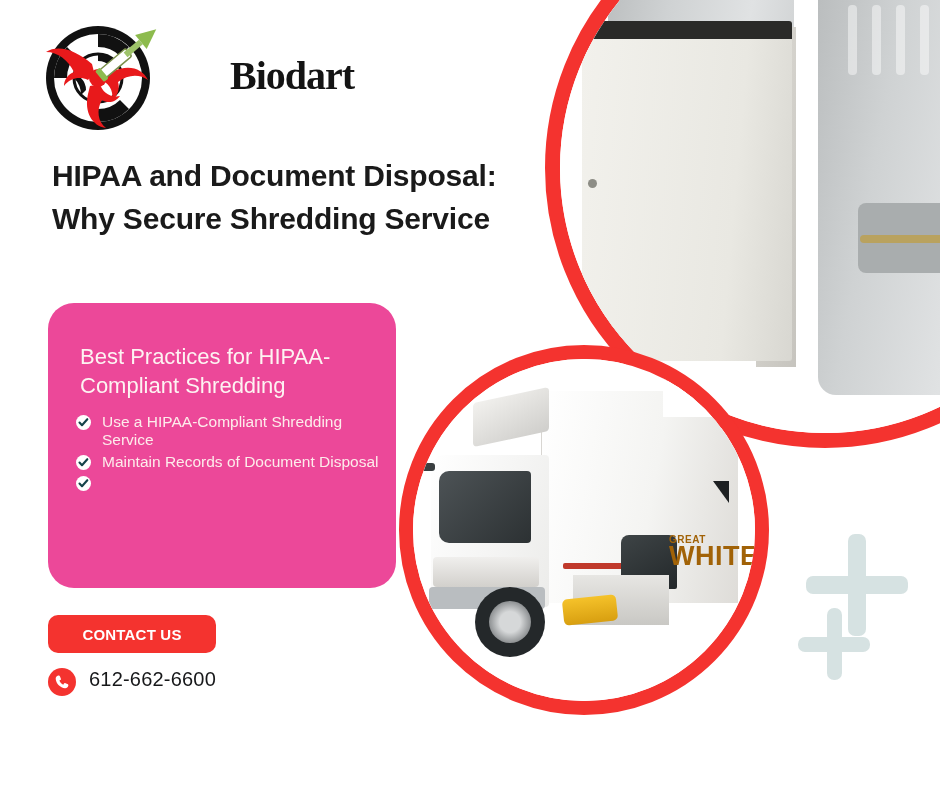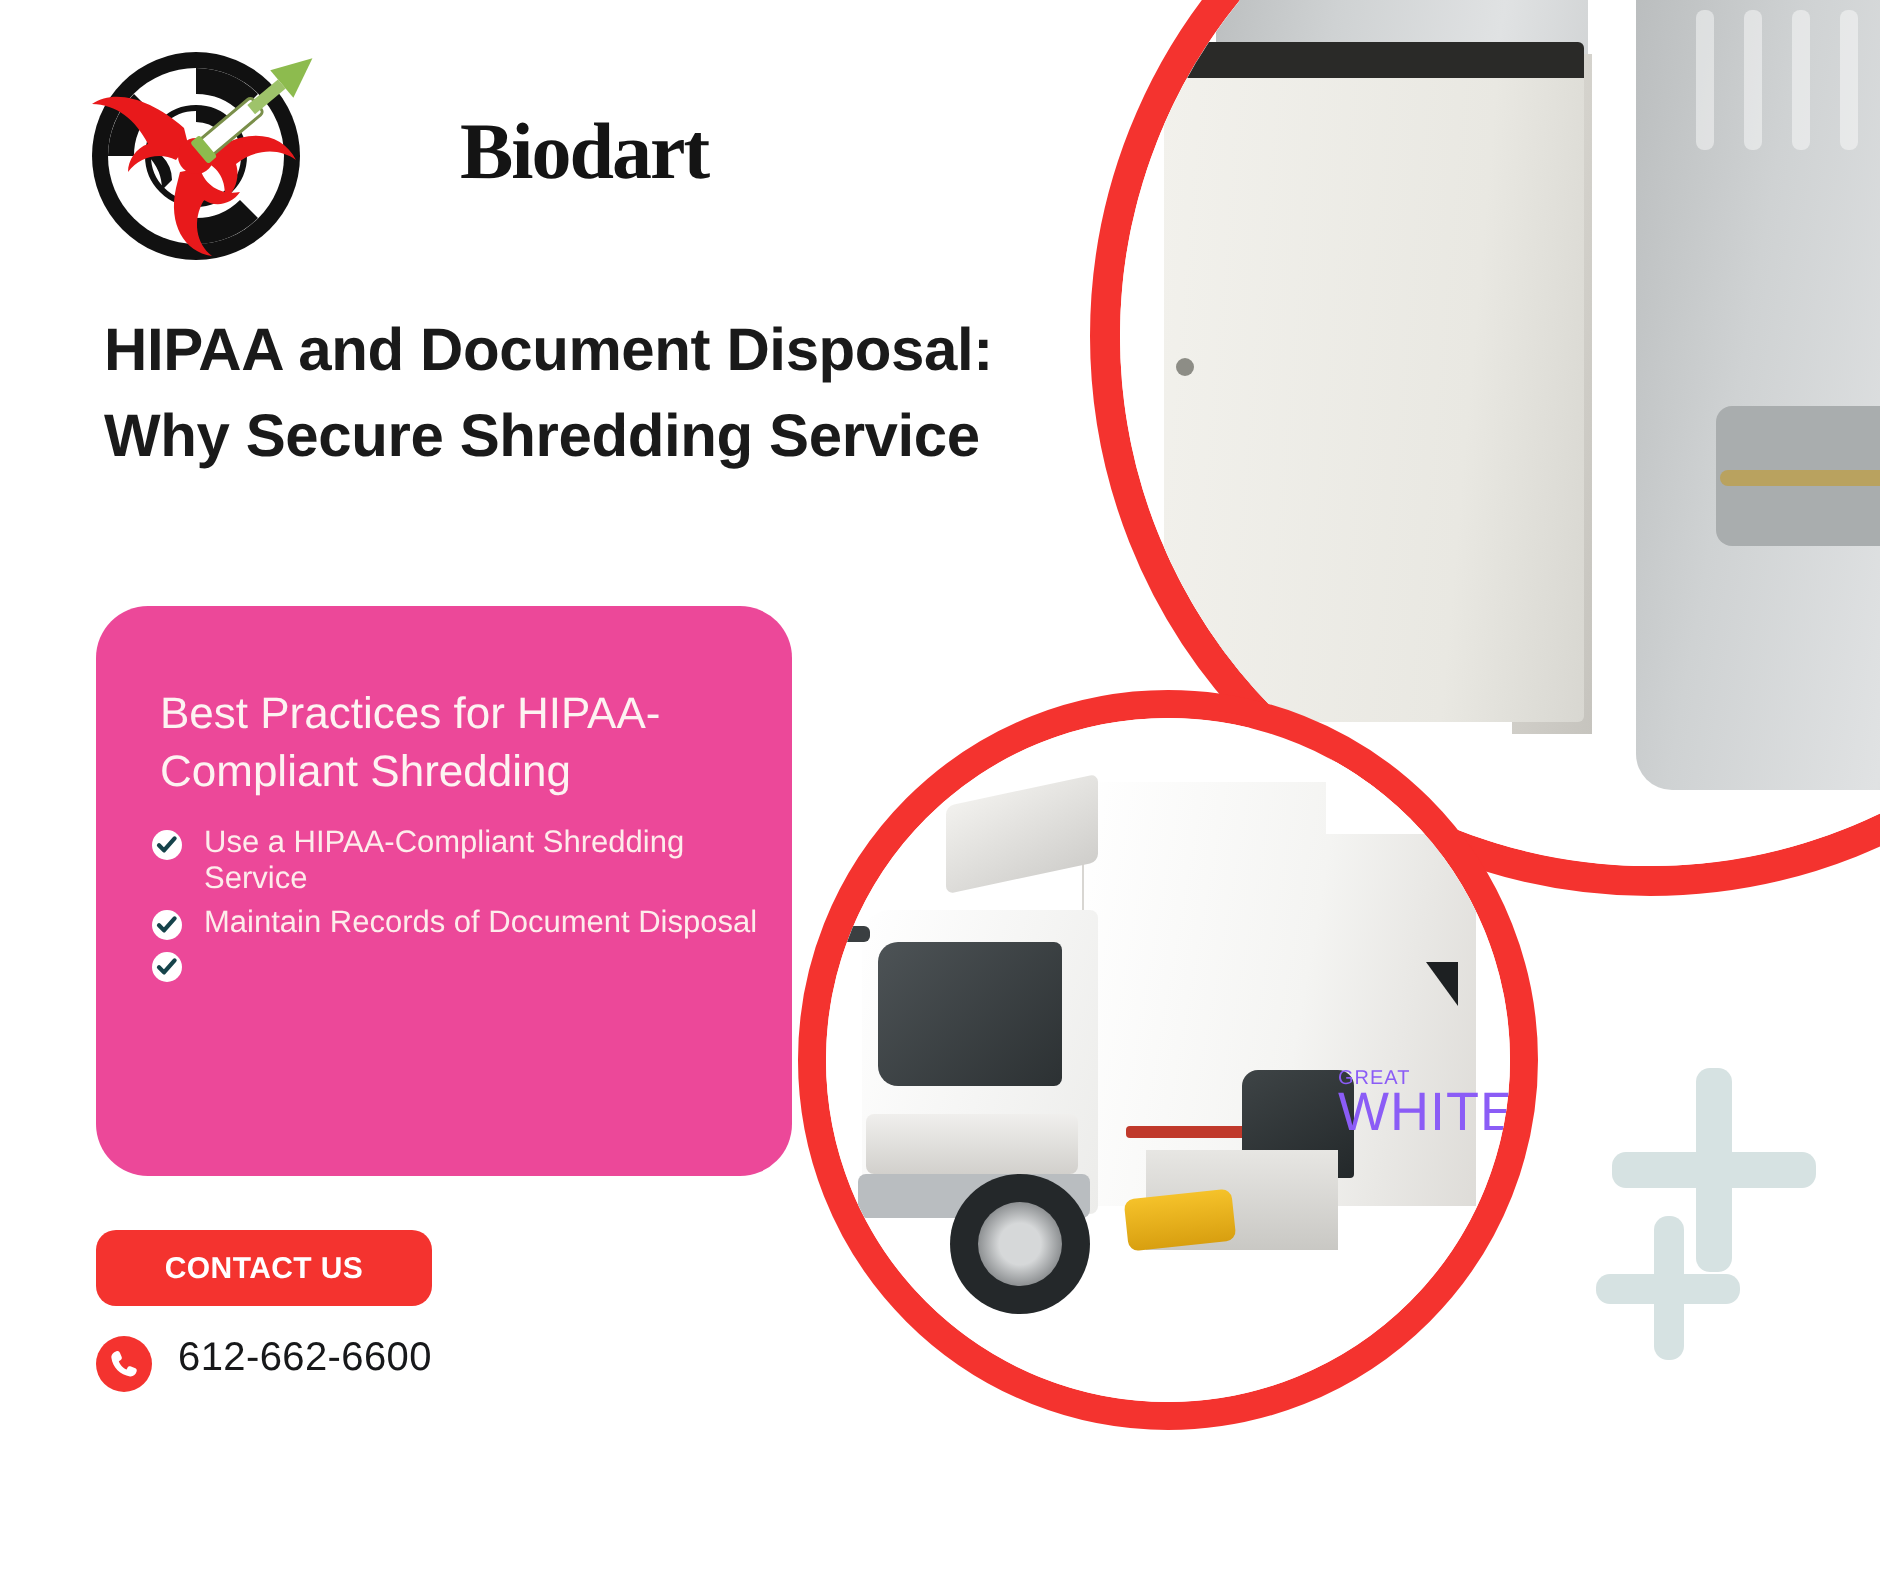--- a/index.html
+++ b/index.html
@@ -198,22 +198,22 @@
     border-radius: 8px 8px 2px 2px;
   }
   #truck-lights {
     position: absolute;
     left: 150px; top: 204px; width: 60px; height: 6px;
     background: #c0392b; border-radius: 2px;
   }
   #truck-logo {
     position: absolute;
     left: 256px; top: 176px;
-    color: #8b5cf6;
-    font-weight: normal;
+    color: #a16207;
+    font-weight: bold;
     line-height: .92;
     letter-spacing: .5px;
   }
   #truck-logo .lg-top { font-size: 10px; }
   #truck-logo .lg-main { font-size: 27px; }
   #truck-fin {
     position: absolute;
     left: 300px; top: 122px;
     width: 0; height: 0;
     border-left: 16px solid transparent;

